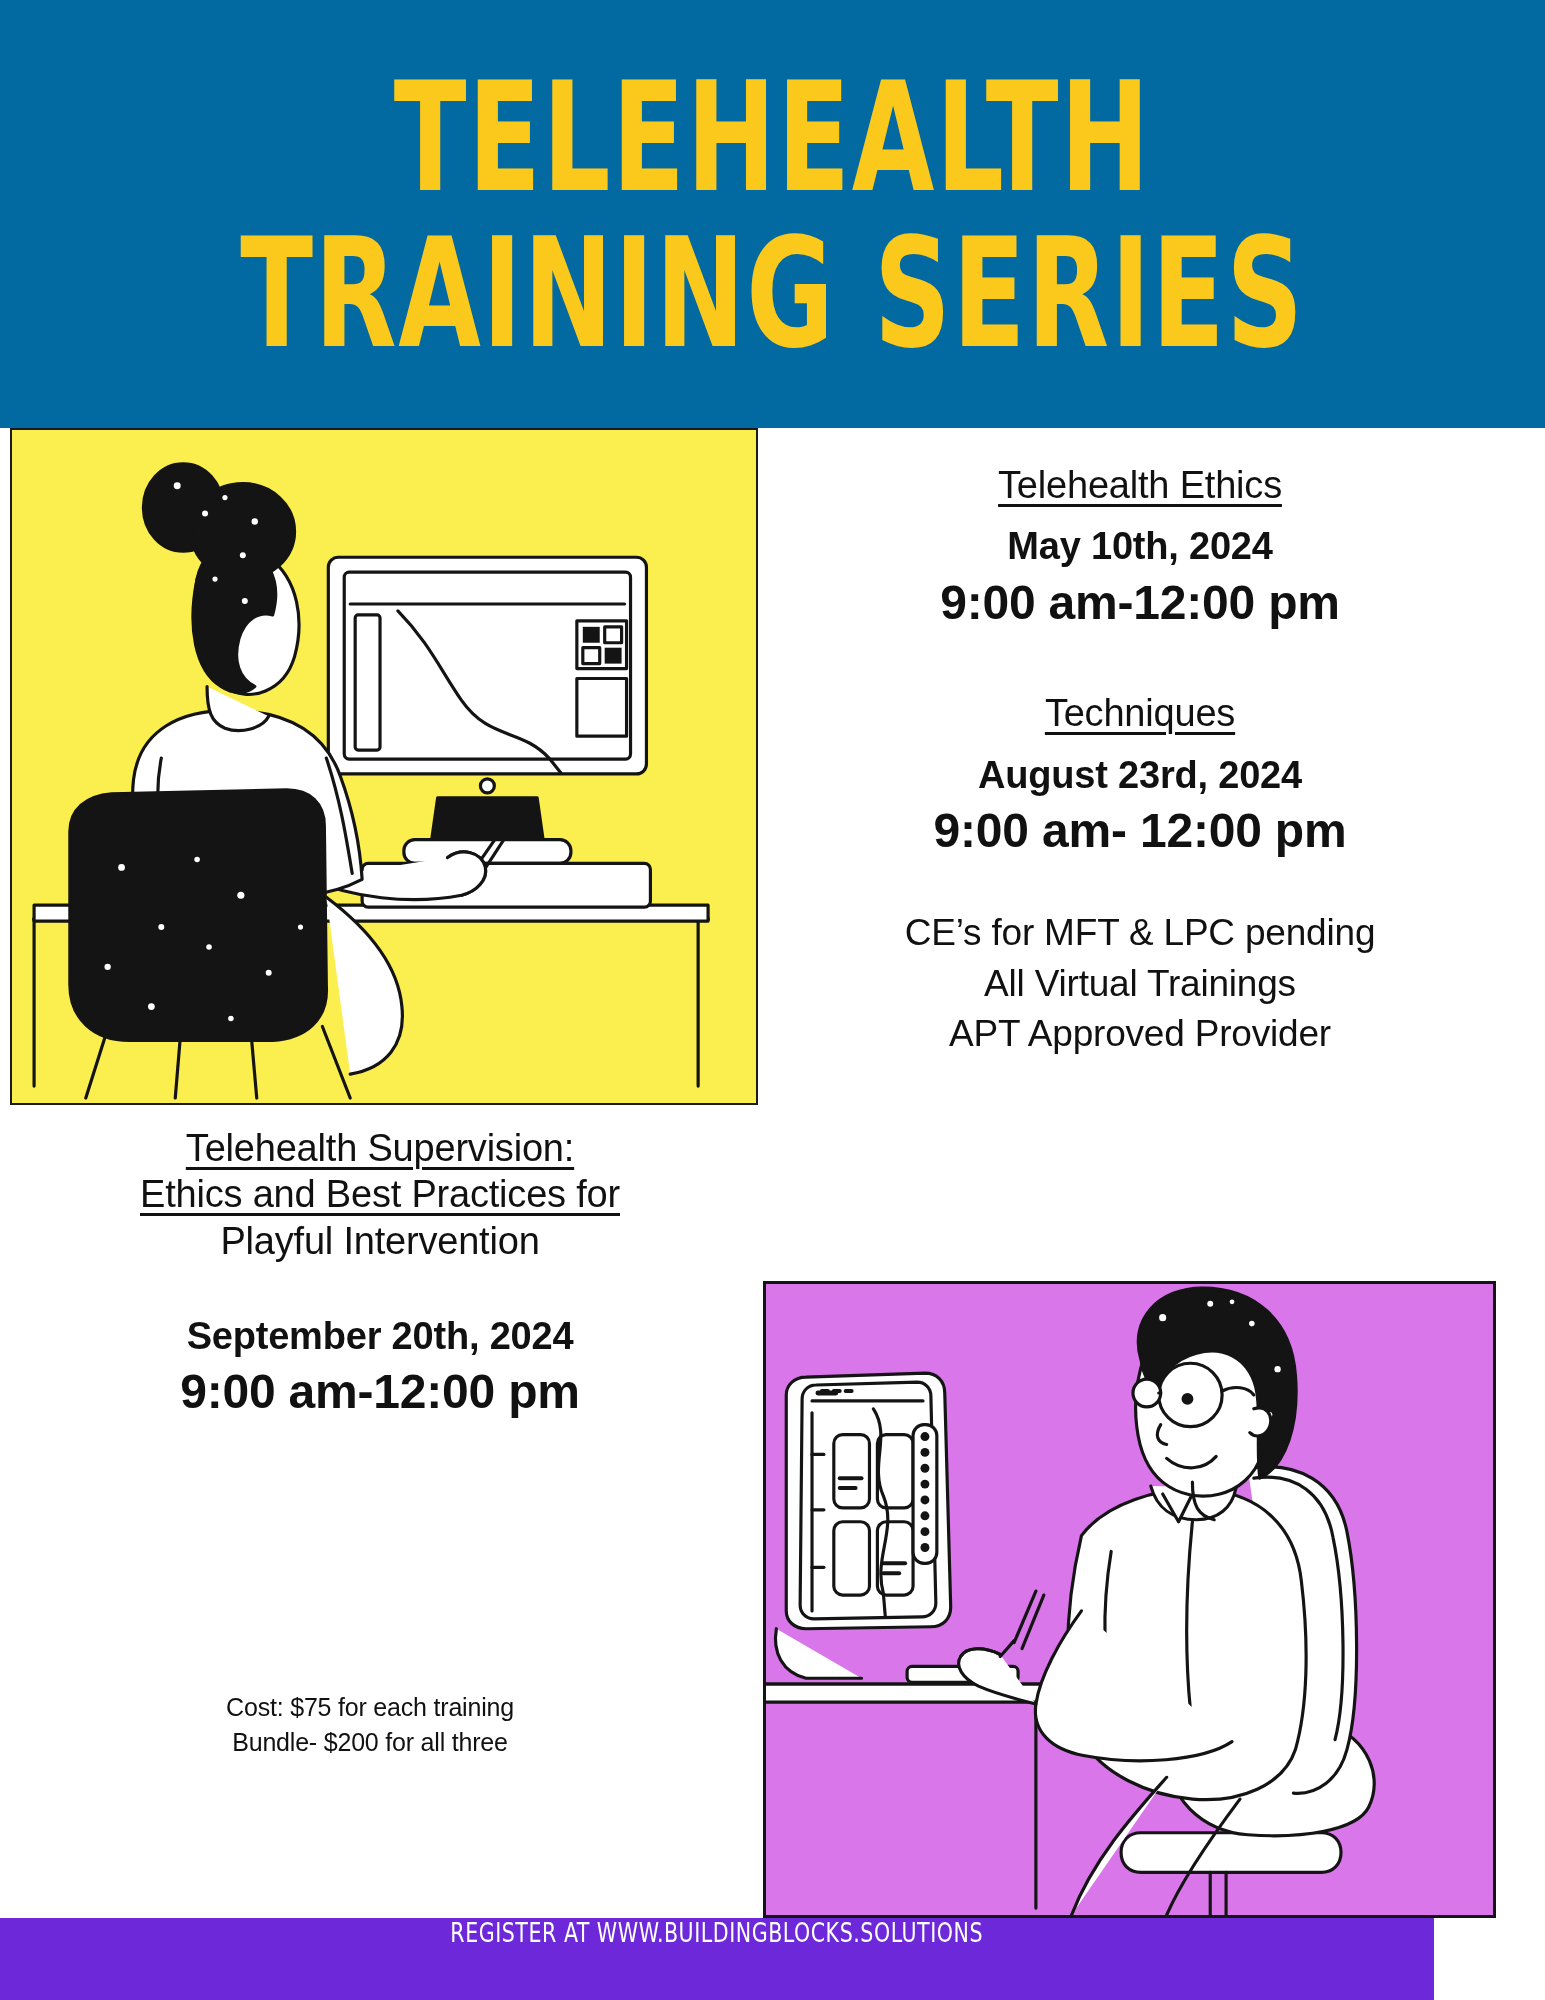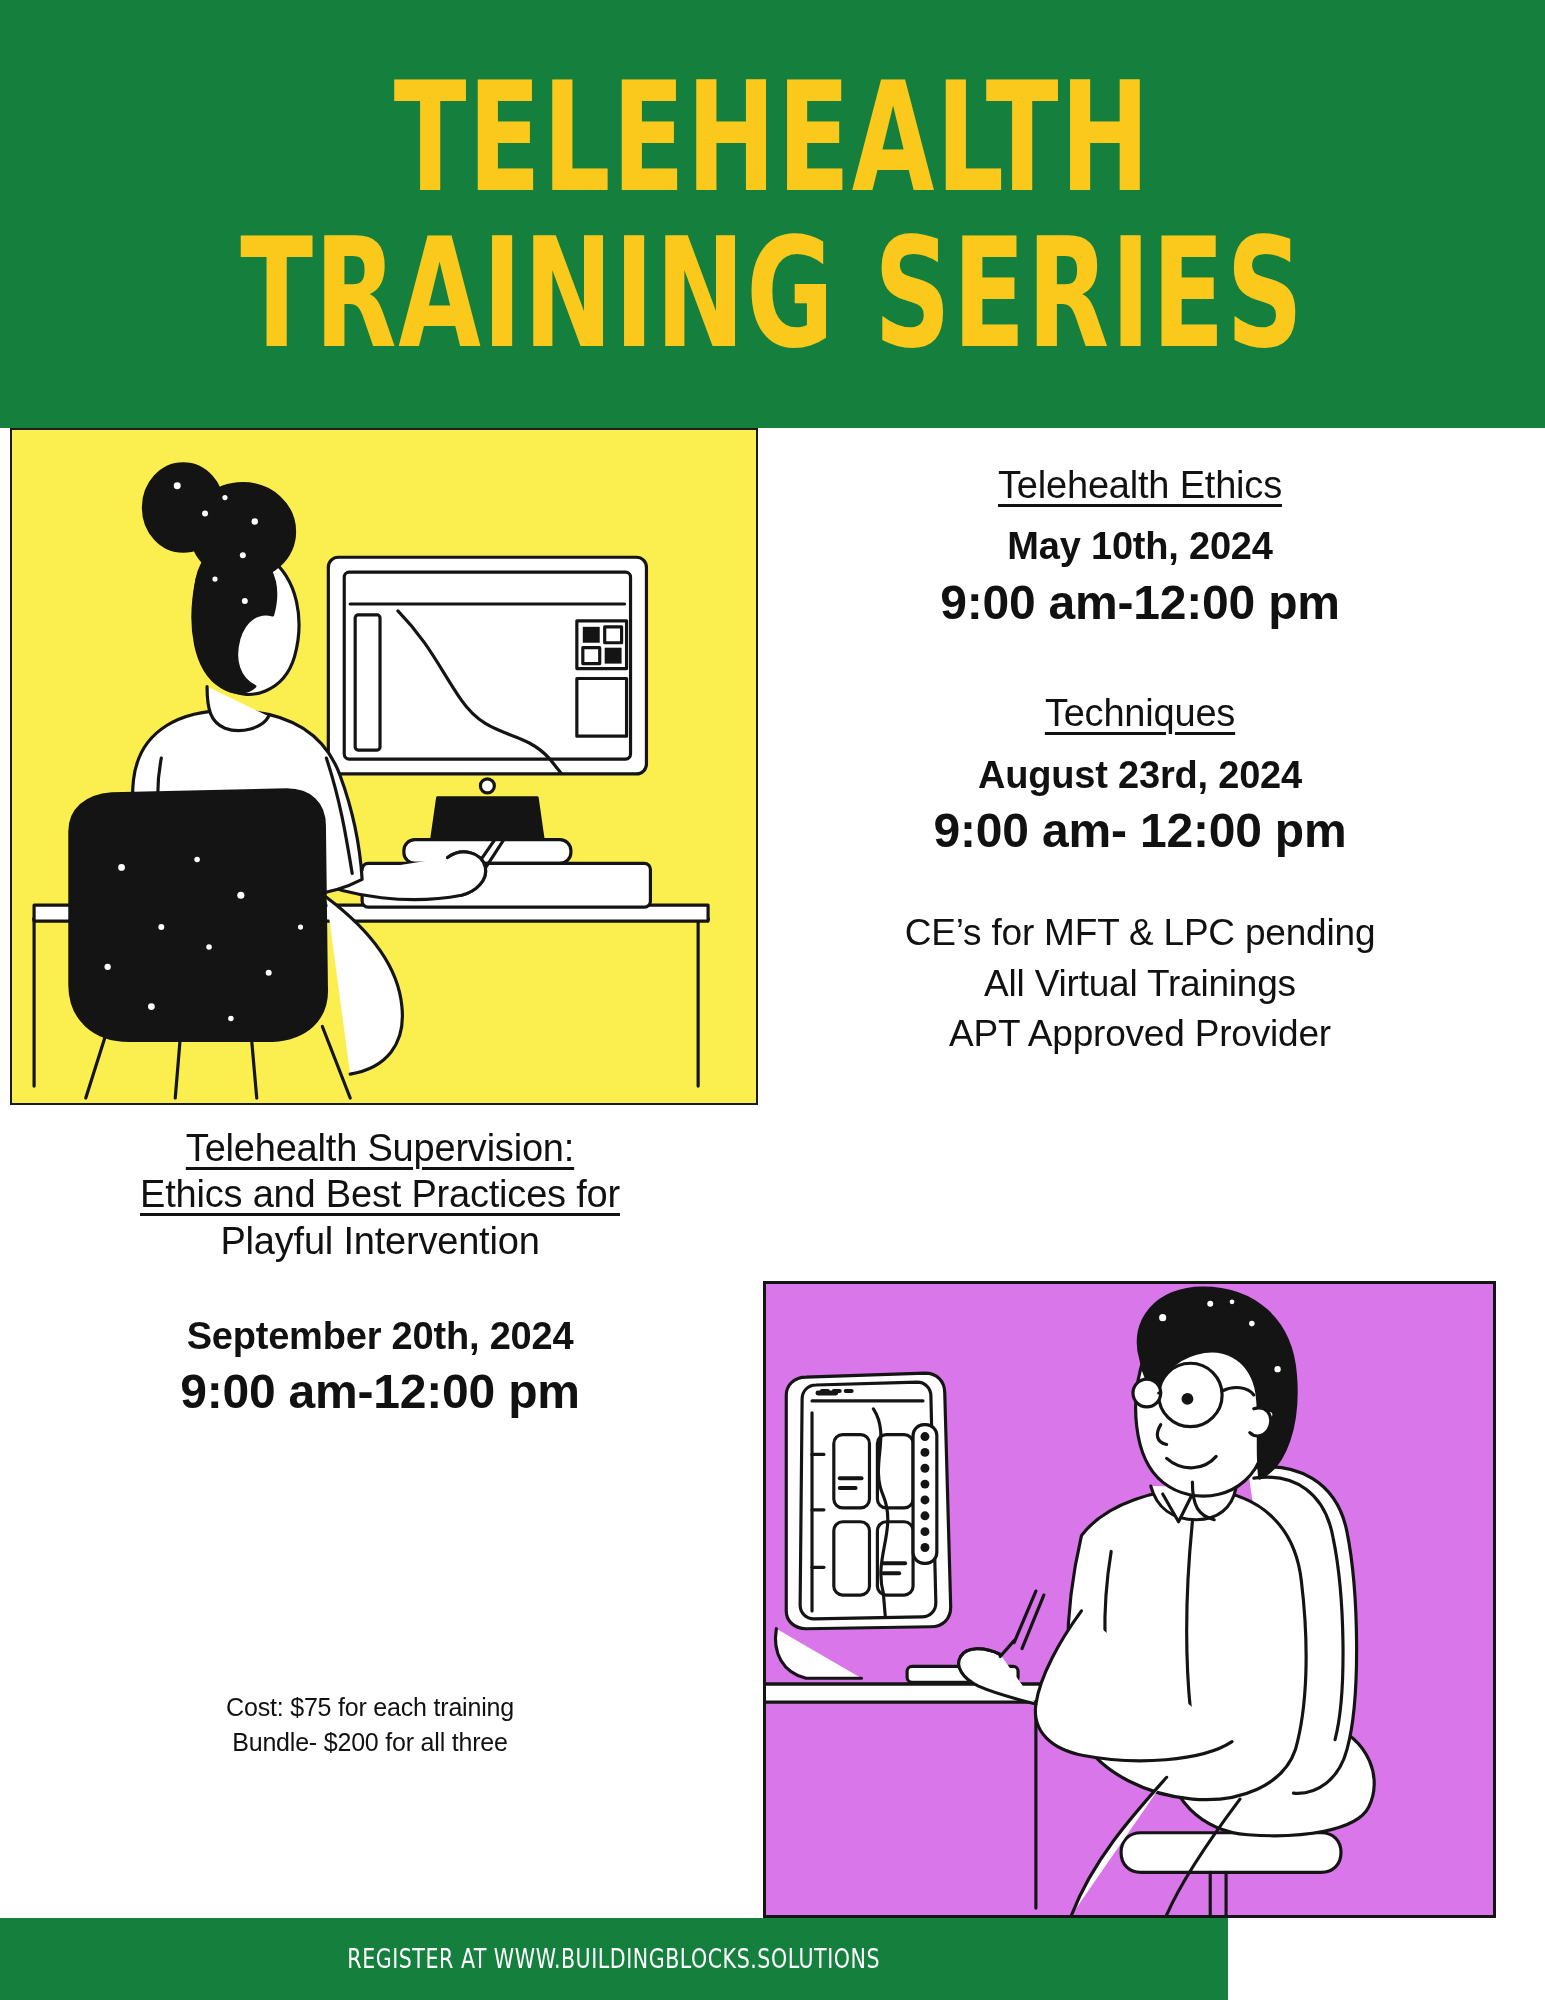--- a/index.html
+++ b/index.html
@@ -5,21 +5,21 @@
   html,body{margin:0;padding:0;background:#fff;}
   body{
     width:1545px;height:2000px;position:relative;overflow:hidden;
     font-family:"Liberation Sans","DejaVu Sans",sans-serif;
     color:#111;
   }
 
   
   .header-bar{
     position:absolute;left:0;top:0;width:1545px;height:428px;
-    background:#15803d;
+    background:#0369a1;
     display:flex;flex-direction:column;align-items:center;justify-content:center;
     overflow:hidden;
     text-align:right;
   }
   .title-line{
     color:#fbc91b;
     font-family:"DejaVu Sans Condensed","Liberation Sans Narrow","Liberation Sans",sans-serif;
     font-weight:700;
     letter-spacing:2px;
     line-height:0.96;
@@ -88,22 +88,22 @@
   .cost-line{
     font-weight:400;
     font-size:25px;
     line-height:1.38;
     margin:0;
     letter-spacing:-0.2px;
   }
 
   
   .footer-bar{
-    position:absolute;left:0;bottom:0;width:1228px;height:82px;
-    background:#15803d;display:flex;align-items:center;justify-content:center;
+    position:absolute;left:0;bottom:0;width:1434px;height:82px;
+    background:#6d28d9;display:flex;align-items:flex-start;justify-content:center;
   }
   .footer-text{
     color:#ffffff;
     font-family:"DejaVu Sans Condensed","Liberation Sans Narrow","Liberation Sans",sans-serif;
     font-size:26px;font-weight:400;letter-spacing:0.6px;
     transform:scaleX(0.88);transform-origin:center;
     white-space:nowrap;
   }
 </style>
 </head>

